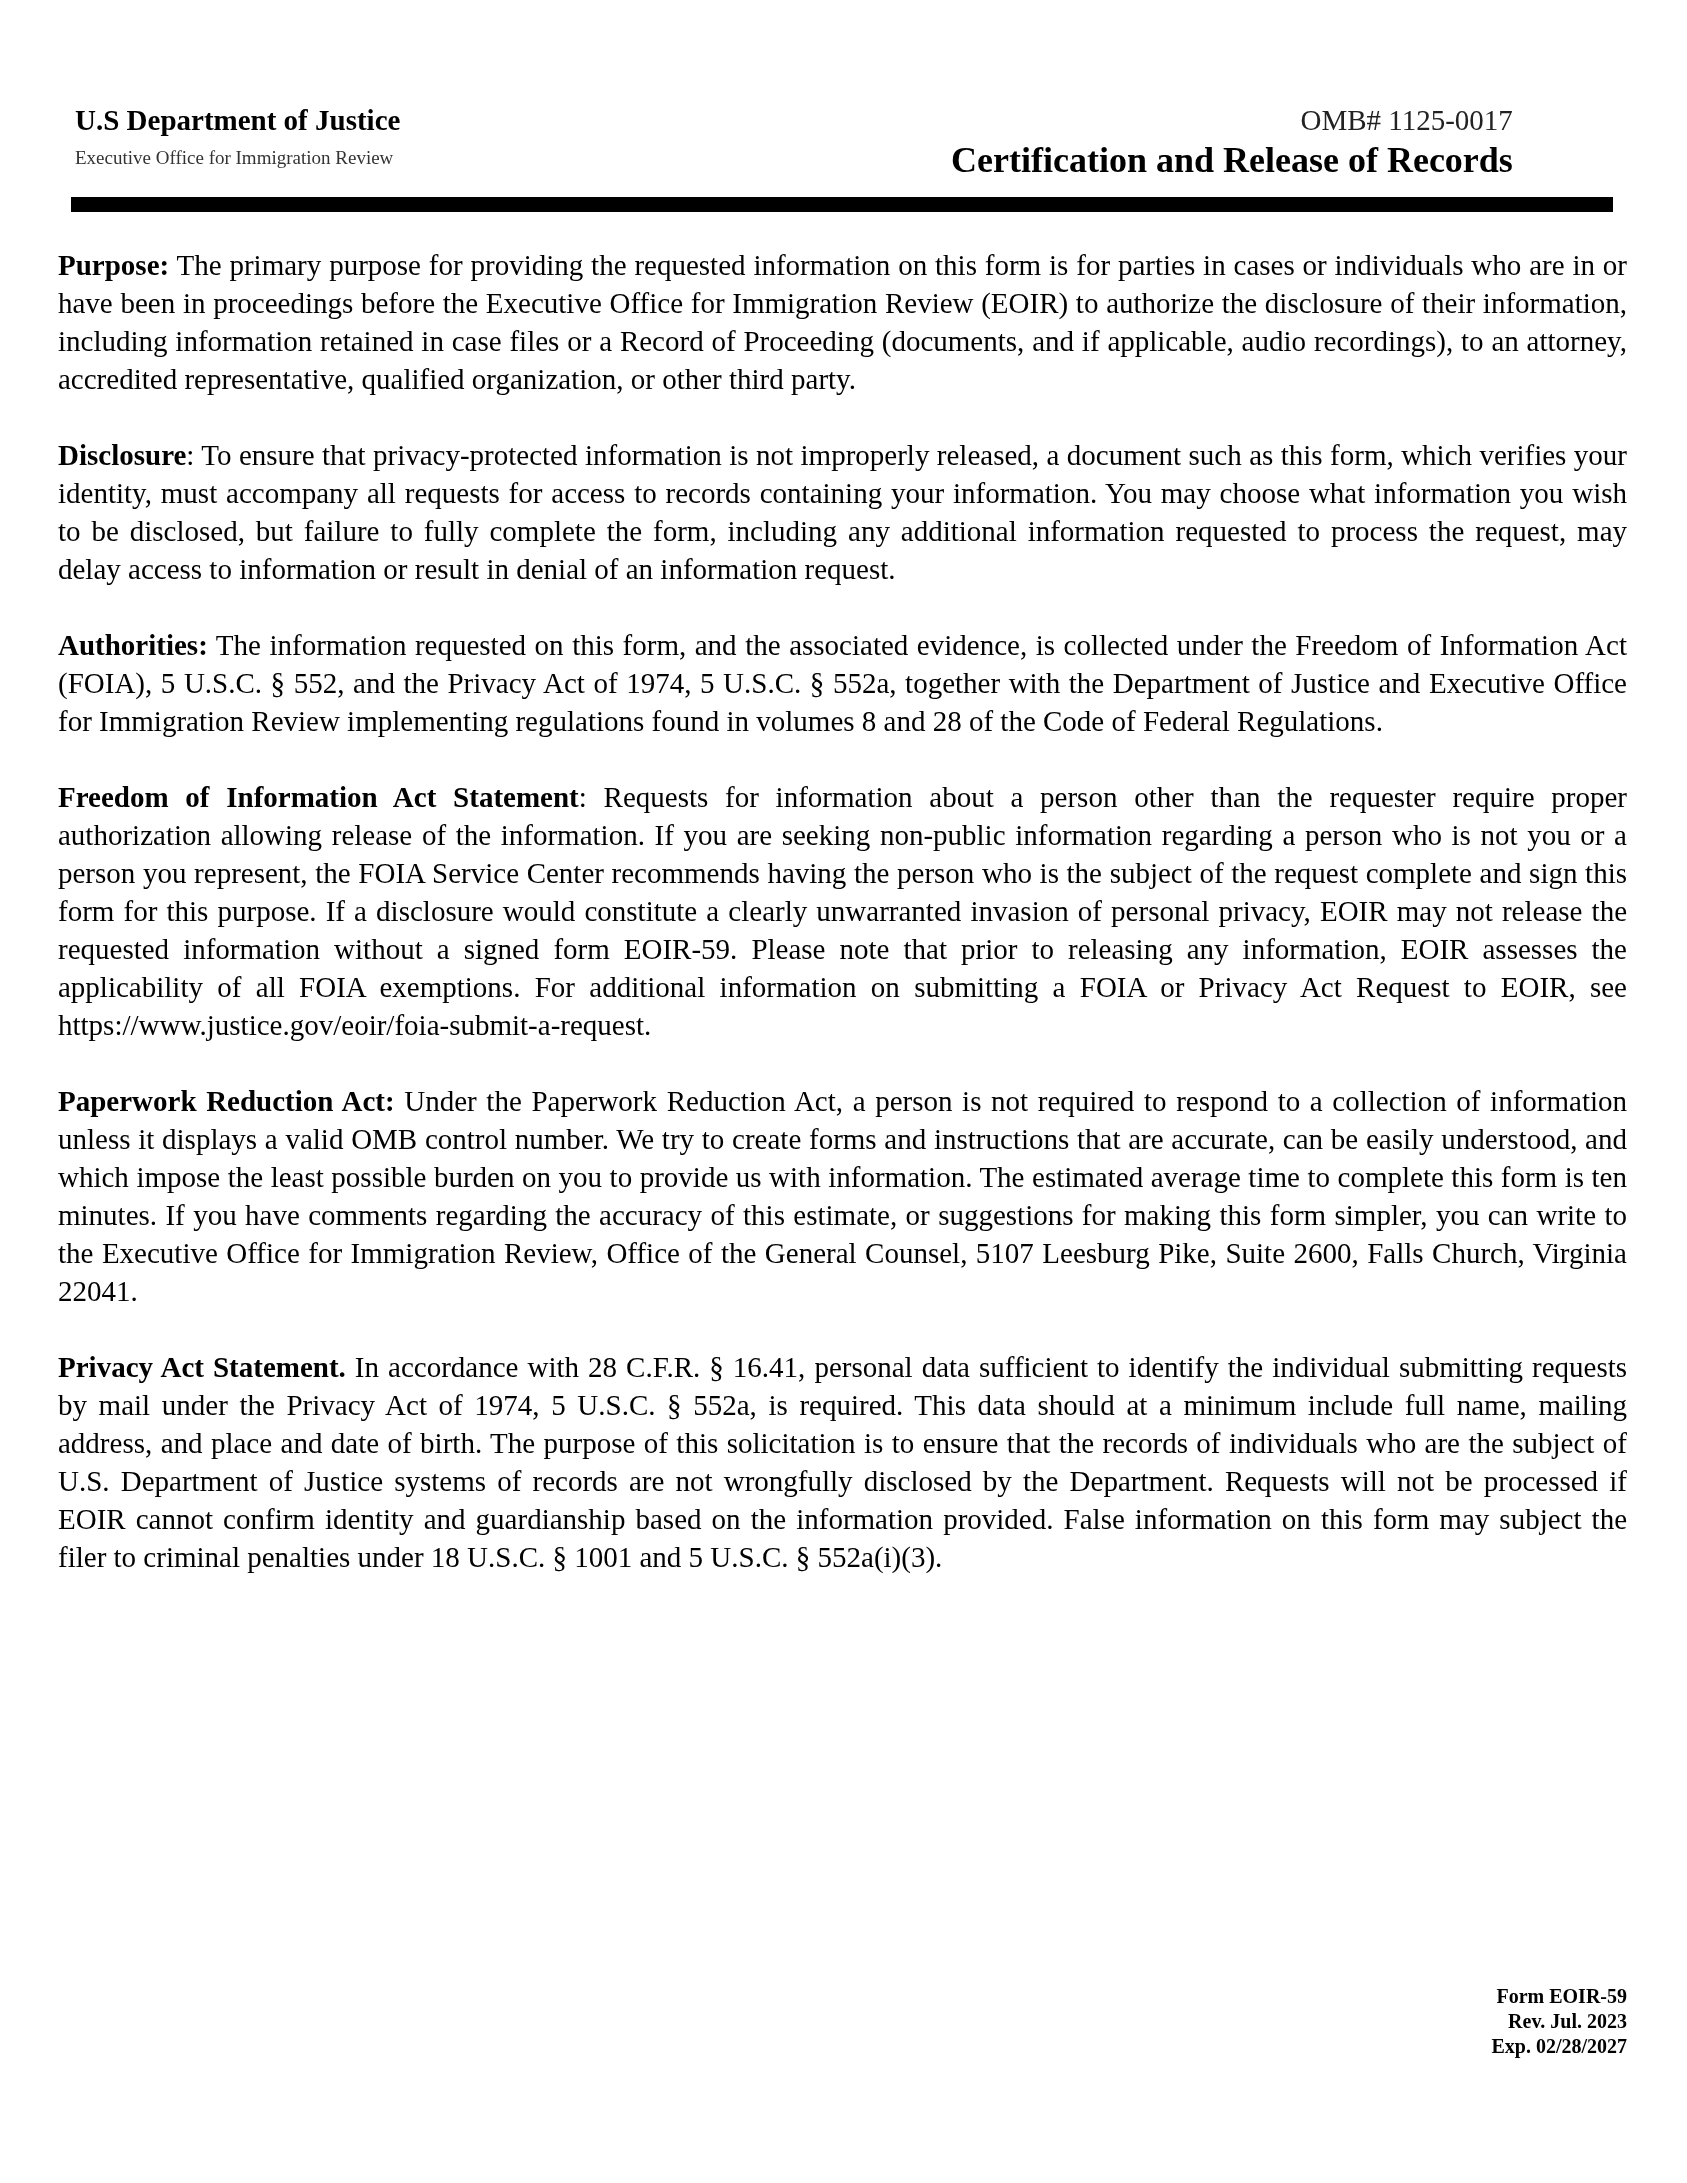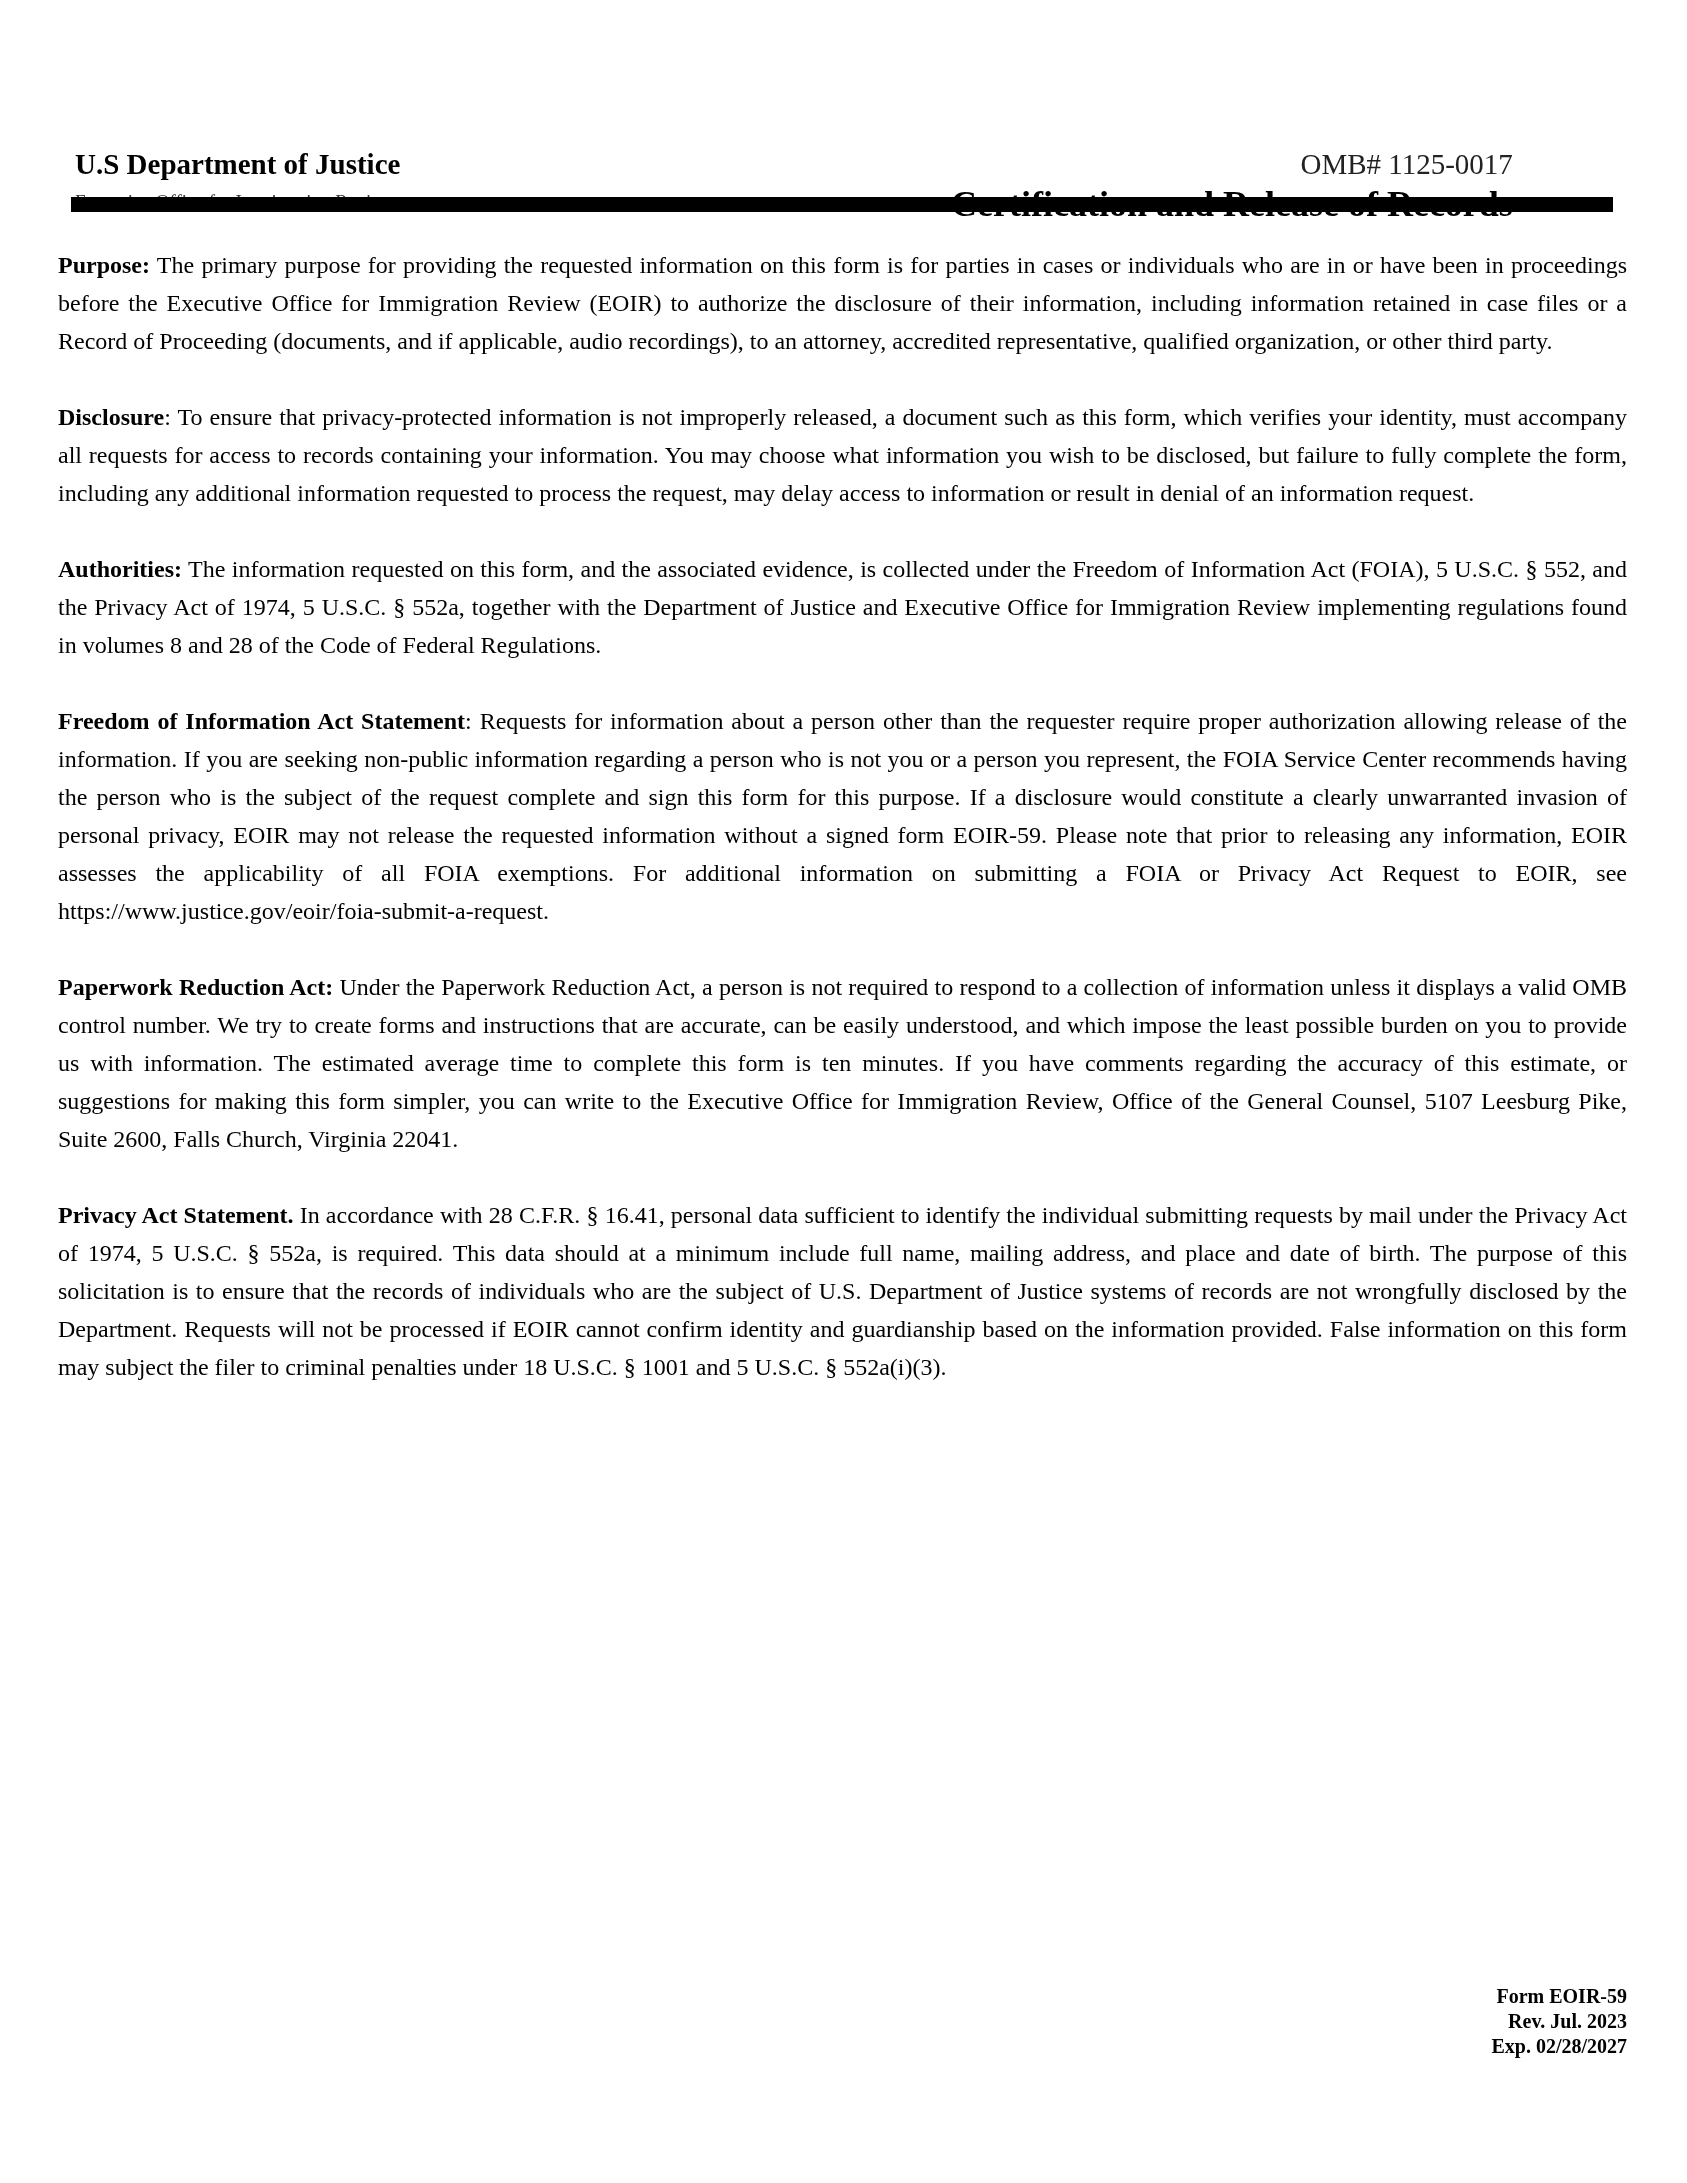--- a/index.html
+++ b/index.html
@@ -1,27 +1,27 @@
 <!DOCTYPE html>
 <html style="font-size:10.6px"><head>
 <meta charset="utf-8">
 <style>
   html, body { margin: 0; padding: 0; background: #ffffff; }
   body { width: 1687px; height: 2183px; position: relative; overflow: hidden;
          font-family: "Liberation Serif", "DejaVu Serif", serif; color: #000; }
-  .header { position: absolute; left: 75px; top: 101px; width: 1539px; height: 86px; margin-top: 44px; }
+  .header { position: absolute; left: 75px; top: 101px; width: 1539px; height: 86px; }
   .hdr-left { position: absolute; left: 0; top: 0; }
   .hdr-right { position: absolute; left: 876px; top: 0; text-align: right; }
   .dept { font-weight: bold; font-size: 29px; line-height: 38px; }
   .office { font-size: 19px; line-height: 38px; color: #333; }
   .omb { font-size: 29px; line-height: 38px; color: #222; }
   .title { font-weight: bold; font-size: 36px; line-height: 42px; }
   .rule { position: absolute; left: 71px; top: 197px; width: 1542px; height: 14.6px; background: #000; }
   .content { position: absolute; left: 58px; top: 246px; width: 1569px; }
-  .para { font-size: 24px; line-height: 38px; text-align: justify; margin: 0 0 38px 0; }
+  .para { font-size: 29px; line-height: 38px; text-align: justify; margin: 0 0 38px 0; }
   .para .lbl { font-weight: bold; }
   .footer { position: absolute; right: 60px; top: 1984px; text-align: right; font-size: 20px; line-height: 25px; font-weight: bold; }
 </style>
 </head>
 <body>
 
 <div class="header">
   <div class="hdr-left">
     <div class="dept">U.S Department of Justice</div>
     <div class="office">Executive Office for Immigration Review</div>

